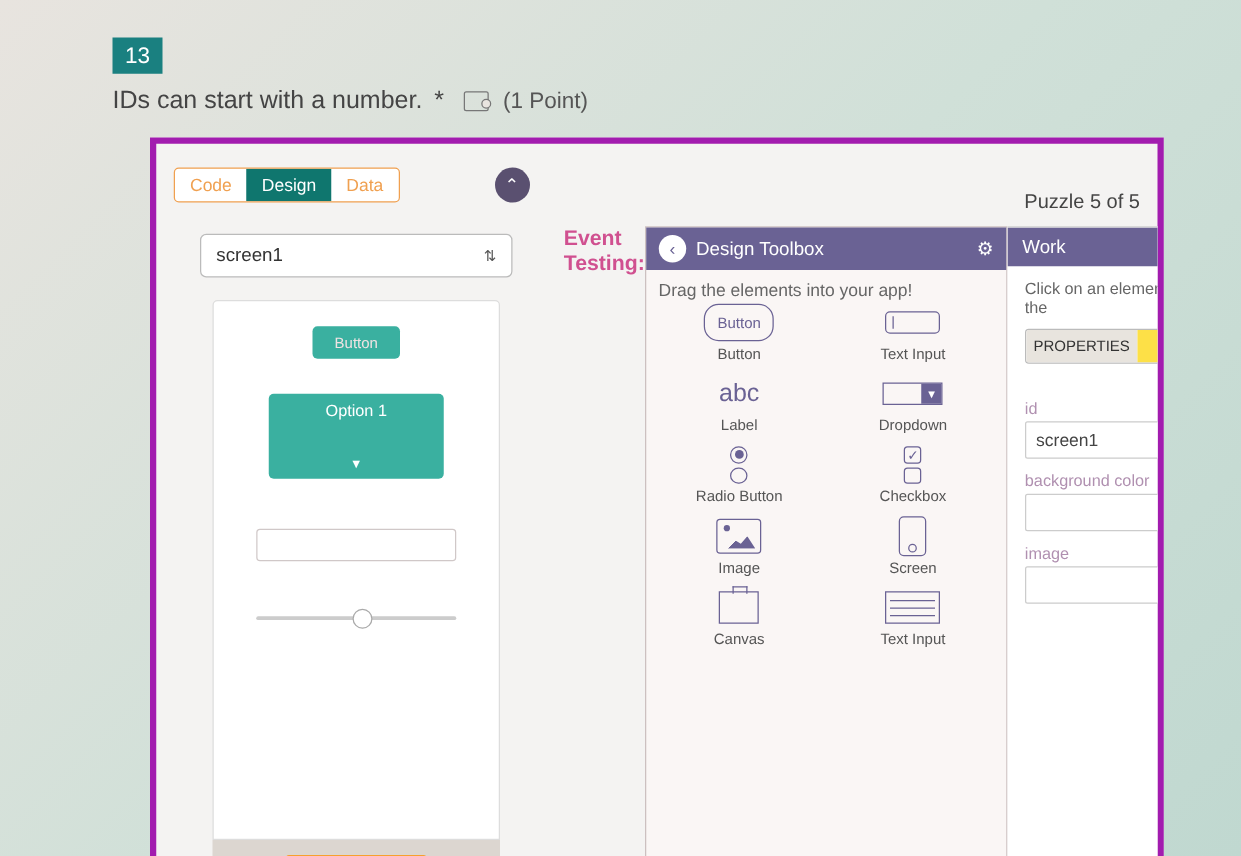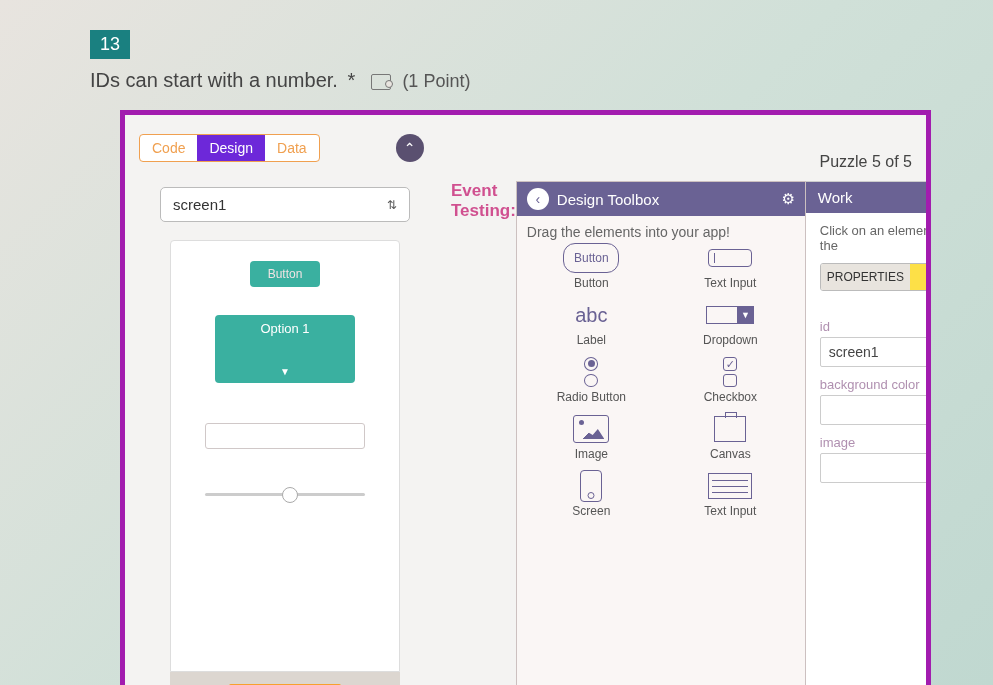--- a/index.html
+++ b/index.html
@@ -9,21 +9,21 @@
 .qtext { color: #444; font-size: 20px; margin-bottom: 18px; }
 .qtext .star { margin: 0 4px; }
 .qicon { display: inline-block; width: 20px; height: 16px; border: 1.5px solid #777; border-radius: 2px; vertical-align: middle; margin: 0 6px; position: relative; }
 .qicon::after { content: ""; position: absolute; right: -3px; top: 5px; width: 6px; height: 6px; border: 1.5px solid #777; border-radius: 50%; background: #e8e4df; }
 .points { color: #555; font-size: 18px; }
 .shot-frame { border: 5px solid #a21caf; background: #f4f3f2; margin: 0 30px; height: 620px; overflow: hidden; }
 .shot { position: relative; height: 100%; }
 .topbar { display: flex; align-items: center; padding: 10px 14px; }
 .tabs { display: inline-flex; border: 1px solid #f0a050; border-radius: 4px; overflow: hidden; background: #fff; }
 .tab { padding: 5px 12px; font-size: 14px; color: #f0a050; cursor: pointer; }
-.tab.active { background: #6d28d9; color: #fff; }
+.tab.active { background: #0f766e; color: #fff; }
 .collapse-btn { margin-left: auto; margin-right: 320px; width: 28px; height: 28px; border-radius: 50%; background: #5a5070; display: flex; align-items: center; justify-content: center; color: #fff; font-size: 14px; cursor: pointer; }
 .puzzle { margin-left: auto; color: #444; font-size: 16px; margin-top: 28px; }
 .main { display: flex; height: calc(100% - 48px); }
 .leftcol { width: 320px; flex-shrink: 0; padding: 6px 20px; display: flex; flex-direction: column; }
 .screen-sel { width: 250px; margin: 0 auto; background: #fff; border: 1px solid #bbb; border-radius: 5px; padding: 8px 12px; font-size: 15px; color: #333; display: flex; align-items: center; justify-content: space-between; cursor: pointer; }
 .screen-sel .arrows { font-size: 12px; color: #555; }
 .phone { margin: 18px auto 0; width: 230px; flex: 1; background: #fff; border: 1px solid #ddd; border-radius: 4px 4px 0 0; padding: 20px 14px 0; display: flex; flex-direction: column; align-items: center; overflow: hidden; }
 .pbtn { background: #3ab0a0; color: #f0e3e3; font-size: 12px; padding: 6px 18px; border-radius: 4px; }
 .pdrop { background: #3ab0a0; color: #fff; font-size: 13px; padding: 6px 10px; margin-top: 28px; border-radius: 4px; display: flex; align-items: center; gap: 30px; width: 140px; justify-content: space-between; flex-direction: column; }
 .pdrop .caret { font-size: 10px; }
@@ -182,29 +182,29 @@
                     <div class="tb-label">Checkbox</div>
                   </div>
                   <div class="tb-cell">
                     <div class="ic">
                         <div class="ic-img"></div>
                       </div>
                     <div class="tb-label">Image</div>
                   </div>
                   <div class="tb-cell">
                     <div class="ic">
+                        <div class="ic-screen"></div>
+                      </div>
+                    <div class="tb-label">Screen</div>
+                  </div>
+                  <div class="tb-cell">
+                    <div class="ic">
                         <div class="ic-canvas"></div>
                       </div>
                     <div class="tb-label">Canvas</div>
-                  </div>
-                  <div class="tb-cell">
-                    <div class="ic">
-                        <div class="ic-screen"></div>
-                      </div>
-                    <div class="tb-label">Screen</div>
                   </div>
                   <div class="tb-cell">
                     <div class="ic">
                         <div class="ic-ta">
                           <div class="ln"></div>
                           <div class="ln"></div>
                           <div class="ln"></div>
                         </div>
                       </div>
                     <div class="tb-label">Text Input</div>

